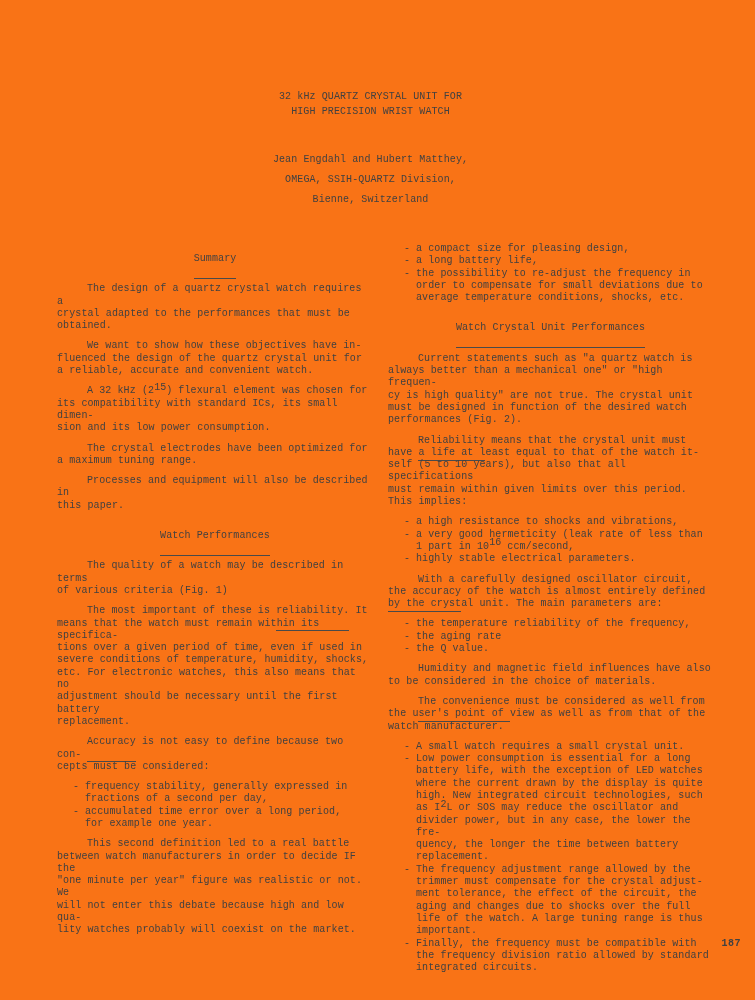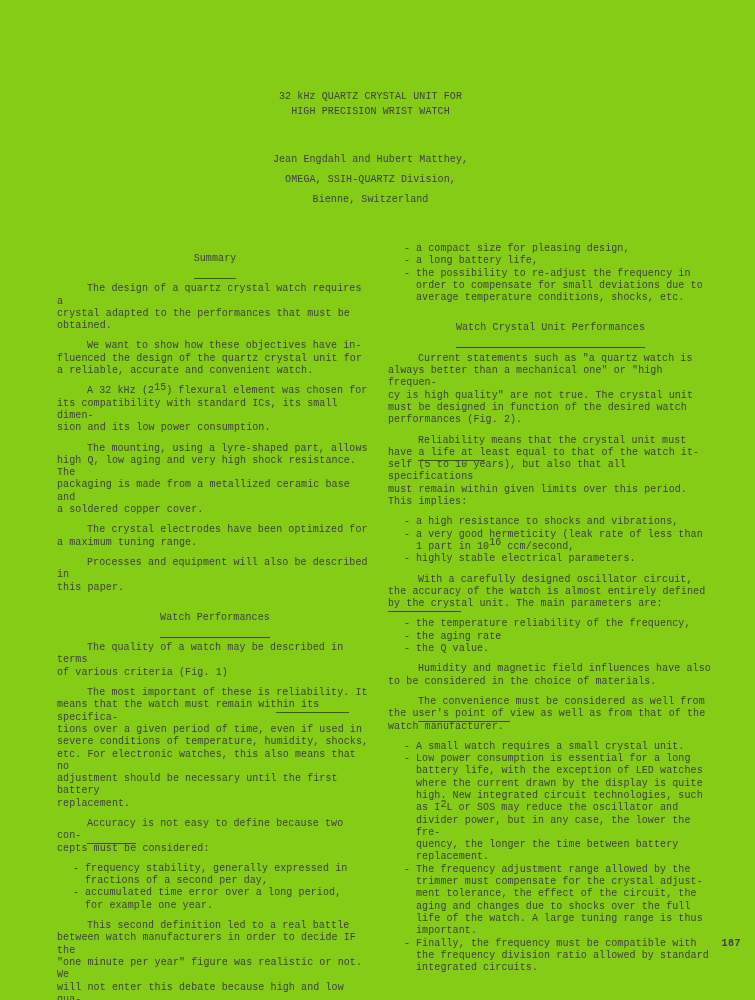--- a/index.html
+++ b/index.html
@@ -1,19 +1,19 @@
 <!DOCTYPE html>
 <html><head>
 <meta charset="utf-8">
 <style>
   html,body{margin:0;padding:0;background:#ffffff;}
   .page{
     position:relative;
     width:755px;height:1000px;
-    background:#84cc16;
+    background:#f97316;
     font-family:"Liberation Mono","DejaVu Sans Mono",monospace;
     font-size:10px;
     line-height:12.3px;
     color:#414141;
     letter-spacing:0.1px;
     overflow:hidden;
     box-sizing:border-box;
   }
   .title-block{padding-top:89px;text-align:center;padding-right:14px;}
   .title-line{line-height:15px;}
@@ -59,24 +59,20 @@
         <div class="heading"><span class="u">Summary</span></div>
         <div class="para"><span>The design of a quartz crystal watch requires a
 crystal adapted to the performances that must be
 obtained.</span></div>
         <div class="para"><span>We want to show how these objectives have in-
 fluenced the design of the quartz crystal unit for
 a reliable, accurate and convenient watch.</span></div>
         <div class="para"><span>A 32 kHz (2</span><sup>15</sup><span>) flexural element was chosen for
 its compatibility with standard ICs, its small dimen-
 sion and its low power consumption.</span></div>
-        <div class="para"><span>The mounting, using a lyre-shaped part, allows
-high Q, low aging and very high shock resistance. The
-packaging is made from a metallized ceramic base and
-a soldered copper cover.</span></div>
         <div class="para"><span>The crystal electrodes have been optimized for
 a maximum tuning range.</span></div>
         <div class="para"><span>Processes and equipment will also be described in
 this paper.</span></div>
         <div class="heading"><span class="u">Watch Performances</span></div>
         <div class="para"><span>The quality of a watch may be described in terms
 of various criteria (Fig. 1)</span></div>
         <div class="para"><span>The most important of these is </span><span class="u">reliability.</span><span> It
 means that the watch must remain within its specifica-
 tions over a given period of time, even if used in

